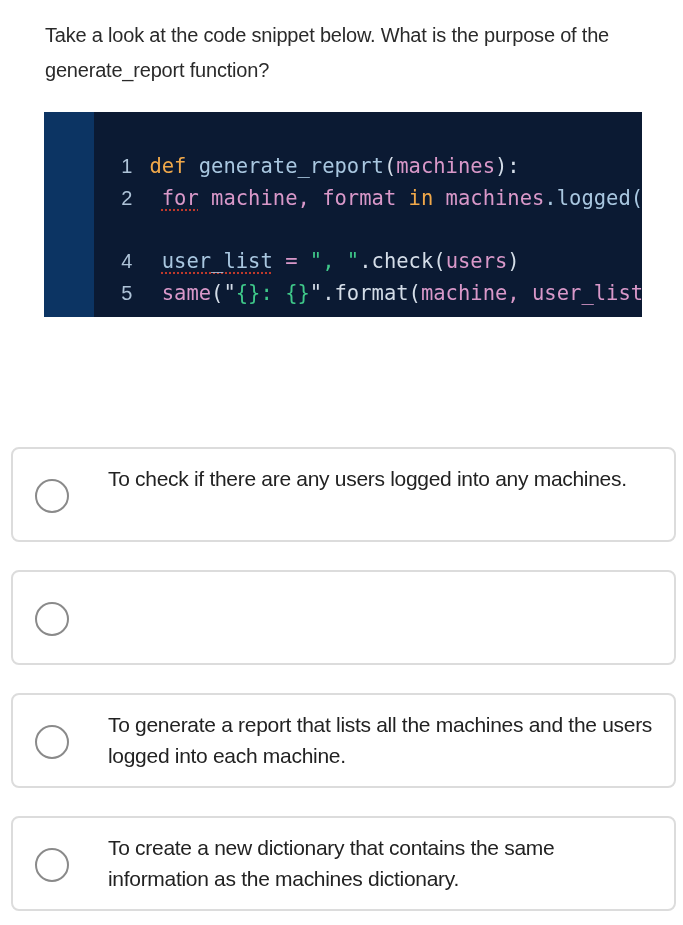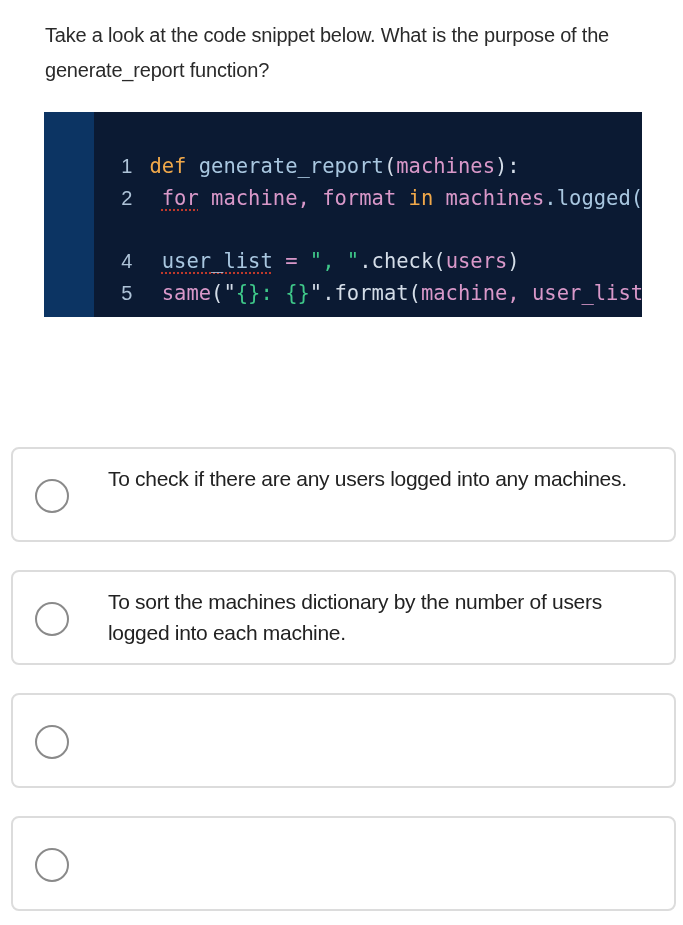--- a/index.html
+++ b/index.html
@@ -75,22 +75,23 @@
   </div>
 </div>
 
 <div class="option" style="top:447px">
   <div class="radio"></div>
   <div class="option-text">To check if there are any users logged into any machines.</div>
 </div>
 
 <div class="option" style="top:570px">
   <div class="radio"></div>
-  <div class="option-text">To sort the machines dictionary by the number of users logged into each machine.</div>
 </div>
 
 <div class="option" style="top:693px">
   <div class="radio"></div>
+  <div class="option-text">To generate a report that lists all the machines and the users logged into each machine.</div>
 </div>
 
 <div class="option" style="top:816px">
   <div class="radio"></div>
+  <div class="option-text">To create a new dictionary that contains the same information as the machines dictionary.</div>
 </div>
 
 </body></html>

